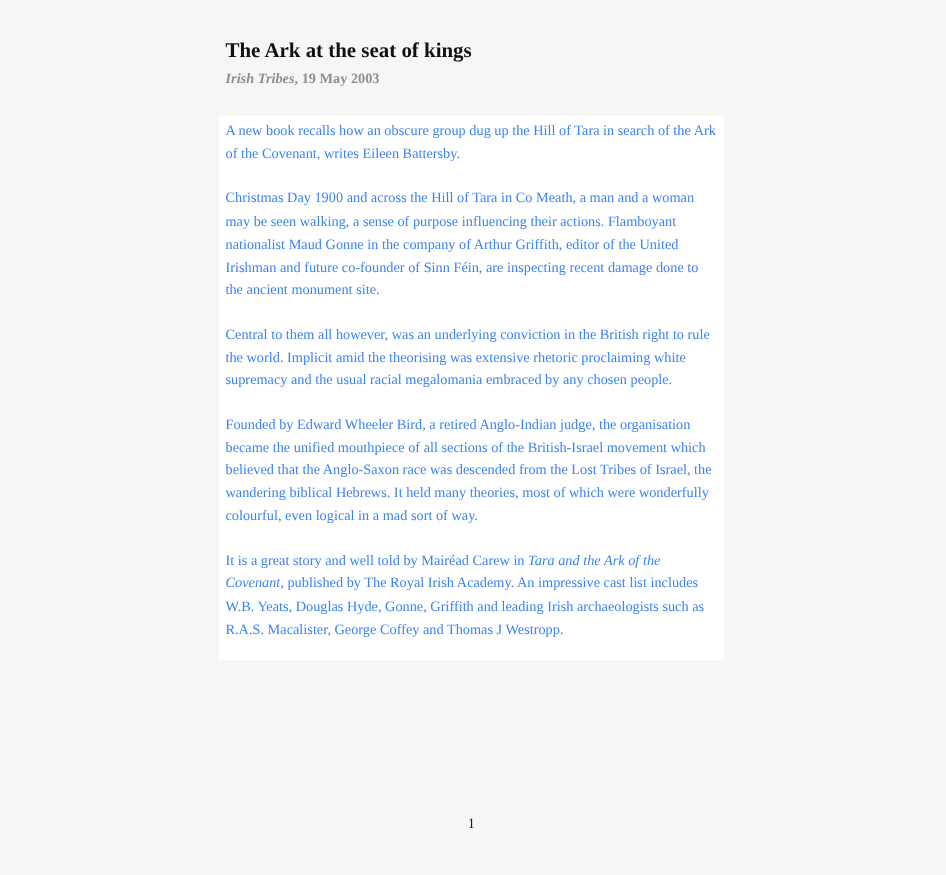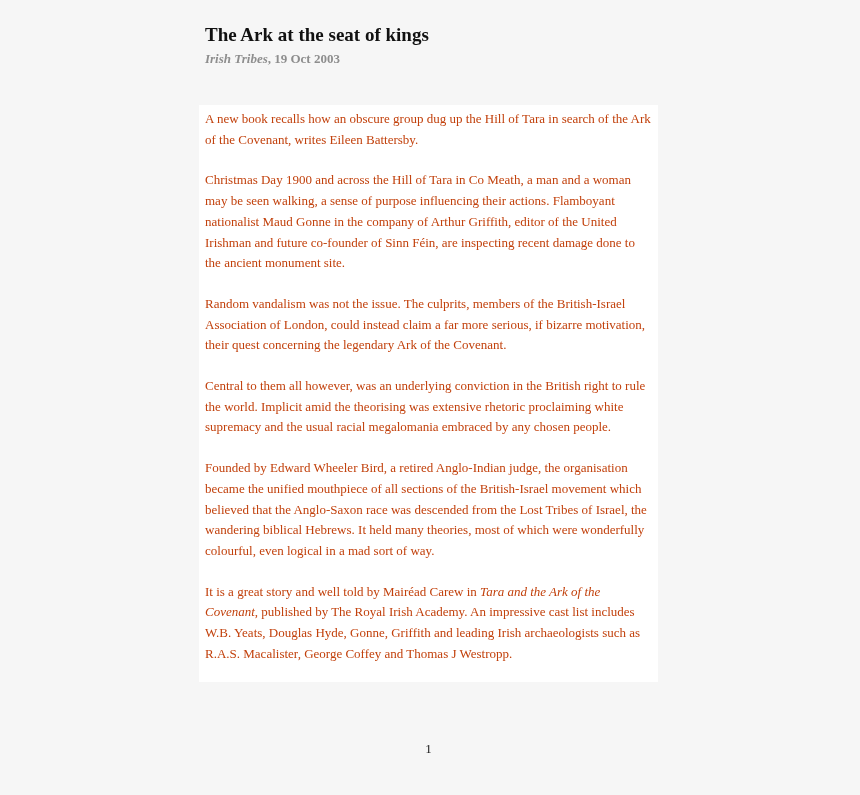--- a/index.html
+++ b/index.html
@@ -10,21 +10,21 @@
     width: 860px;
     height: 795px;
     background: #f6f6f6;
     position: relative;
     overflow: hidden;
     font-family: "Liberation Serif", "DejaVu Serif", serif;
   }
   .doc-header {
     position: absolute;
     left: 205px;
-    top: 24px;
+    top: 36px;
     width: 460px;
   }
   .doc-title {
     margin: 0;
     font-size: 19px;
     line-height: 22px;
     font-weight: 700;
     color: #111111;
     font-family: "Liberation Serif", "DejaVu Serif", serif;
   }
@@ -44,21 +44,21 @@
     top: 105px;
     width: 459px;
     box-sizing: border-box;
     background: #ffffff;
     padding: 4px 5px 3px 6px;
   }
   .paper p {
     margin: 0 0 20px 0;
     font-size: 13px;
     line-height: 20.7px;
-    color: #c2410c;
+    color: #3b82f6;
     text-align: left;
   }
   .paper p:last-child {
     margin-bottom: 15px;
   }
   .book-title {
     font-style: italic;
   }
   .page-footer {
     position: absolute;
@@ -68,25 +68,24 @@
     text-align: center;
     font-size: 13px;
     color: #1b1b1b;
   }
 </style>
 </head>
 <body>
 
 <div class="doc-header">
   <h1 class="doc-title">The Ark at the seat of kings</h1>
-  <p class="doc-byline"><span class="source">Irish Tribes</span><span>, 19 Oct 2003</span></p>
+  <p class="doc-byline"><span class="source">Irish Tribes</span><span>, 19 May 2003</span></p>
 </div>
 
 <div class="paper">
   <p>A new book recalls how an obscure group dug up the Hill of Tara in search of the Ark of the Covenant, writes Eileen Battersby.</p>
   <p>Christmas Day 1900 and across the Hill of Tara in Co Meath, a man and a woman may be seen walking, a sense of purpose influencing their actions. Flamboyant nationalist Maud Gonne in the company of Arthur Griffith, editor of the United Irishman and future co-founder of Sinn Féin, are inspecting recent damage done to the ancient monument site.</p>
-  <p>Random vandalism was not the issue. The culprits, members of the British-Israel Association of London, could instead claim a far more serious, if bizarre motivation, their quest concerning the legendary Ark of the Covenant.</p>
   <p>Central to them all however, was an underlying conviction in the British right to rule the world. Implicit amid the theorising was extensive rhetoric proclaiming white supremacy and the usual racial megalomania embraced by any chosen people.</p>
   <p>Founded by Edward Wheeler Bird, a retired Anglo-Indian judge, the organisation became the unified mouthpiece of all sections of the British-Israel movement which believed that the Anglo-Saxon race was descended from the Lost Tribes of Israel, the wandering biblical Hebrews. It held many theories, most of which were wonderfully colourful, even logical in a mad sort of way.</p>
   <p><span>It is a great story and well told by Mairéad Carew in </span><span class="book-title">Tara and the Ark of the Covenant</span><span>, published by The Royal Irish Academy. An impressive cast list includes W.B. Yeats, Douglas Hyde, Gonne, Griffith and leading Irish archaeologists such as R.A.S. Macalister, George Coffey and Thomas J Westropp.</span></p>
 </div>
 
 <div class="page-footer">1</div>
 
 </body></html>

